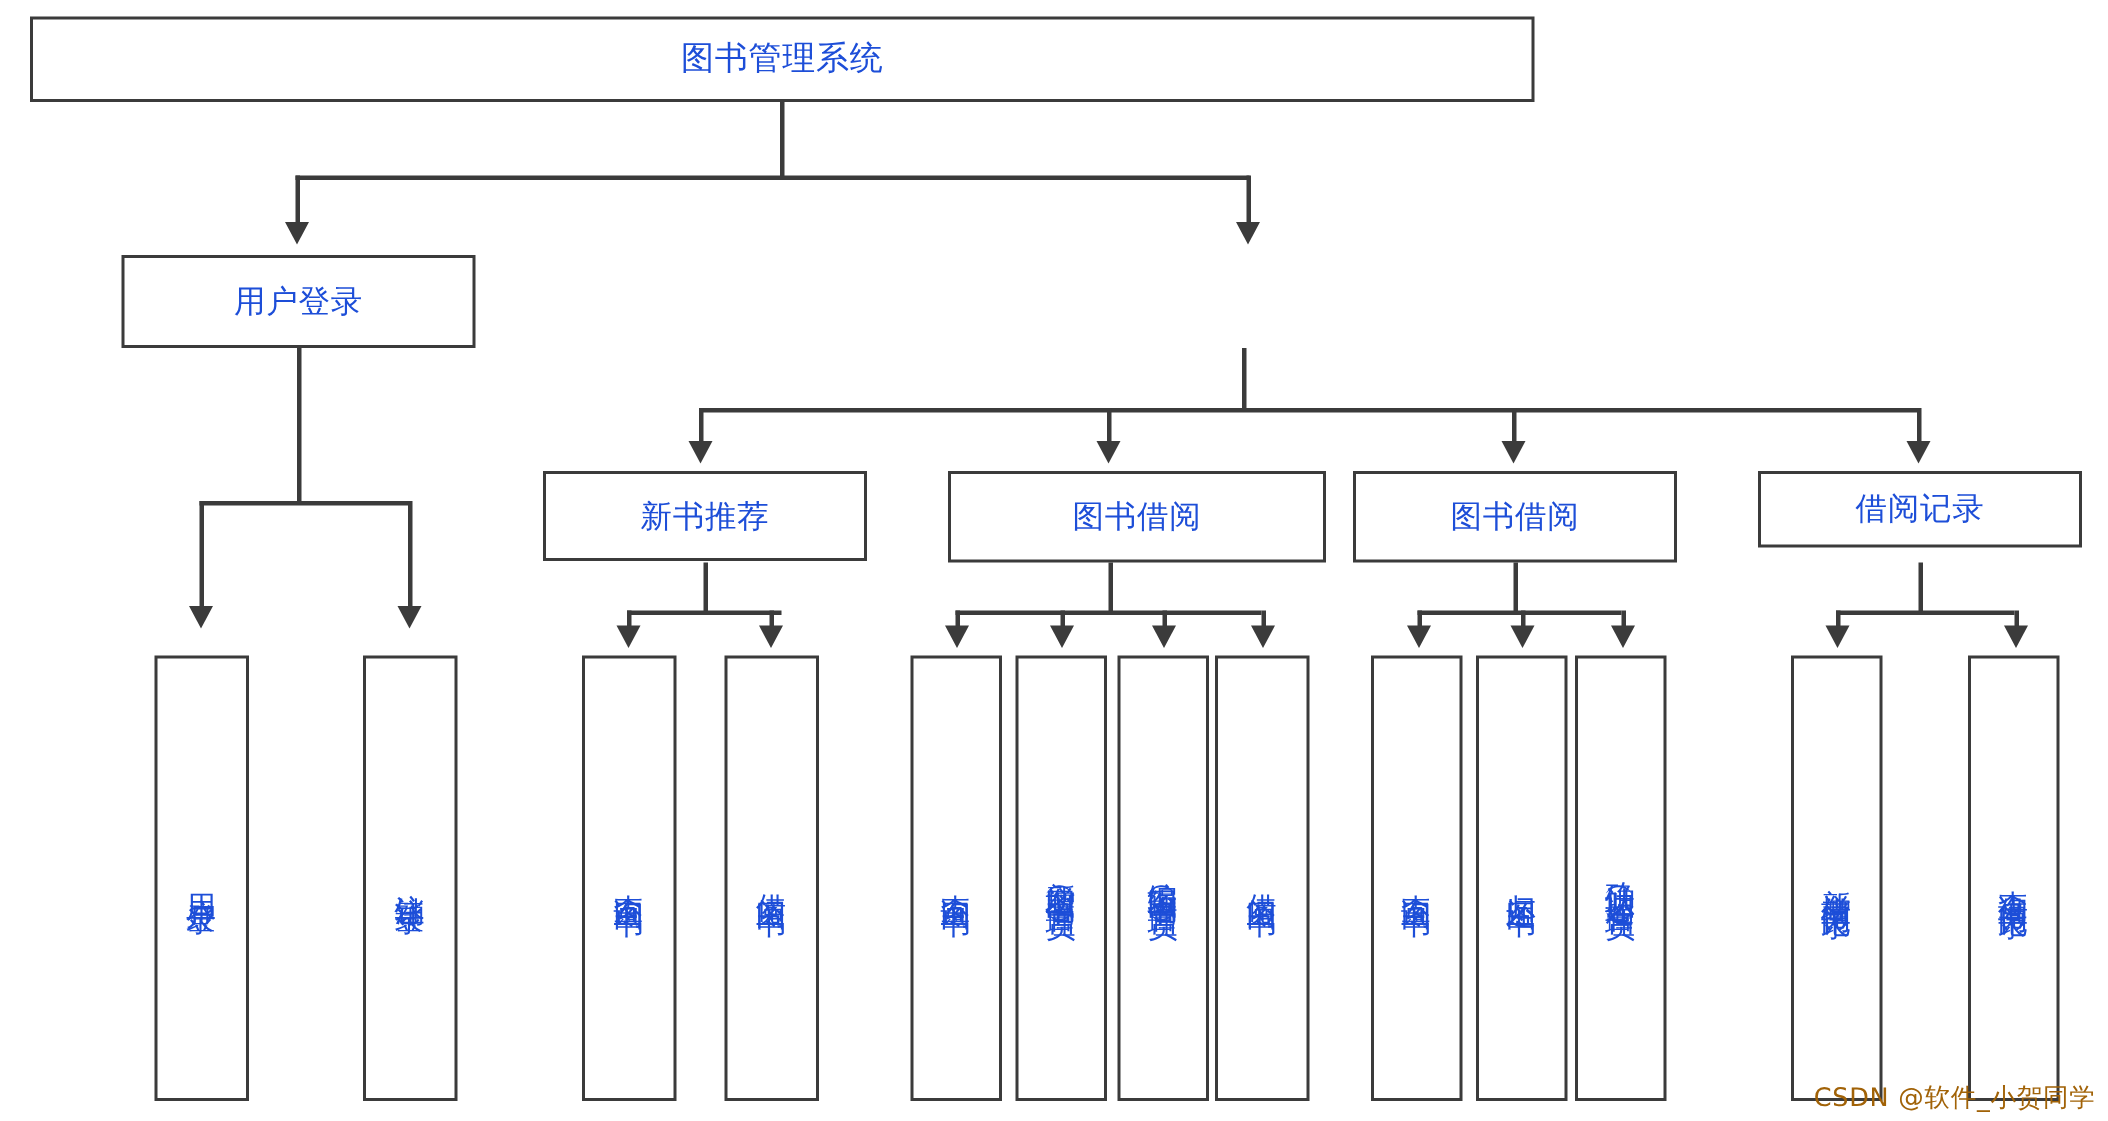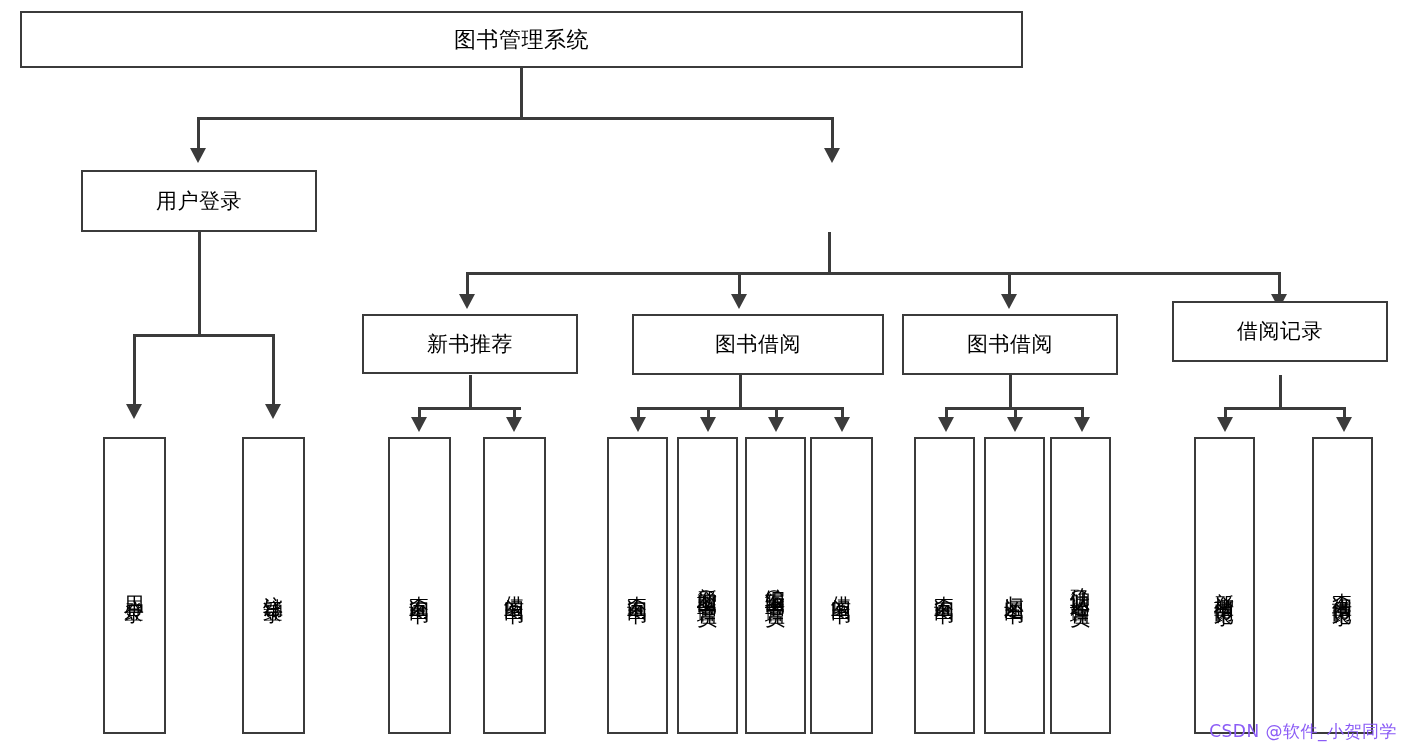--- a/index.html
+++ b/index.html
@@ -15,21 +15,21 @@
     overflow:hidden;
   }
   .node{
     position:absolute;
     box-sizing:border-box;
     background:#ffffff;
     border:2.5px solid #3b3b3b;
     display:flex;
     align-items:center;
     justify-content:center;
-    color:#000000;
+    color:#1d4ed8;
   }
   .node .label{
     display:block;
     text-align:center;
     line-height:1.18;
     white-space:nowrap;
   }
   
   .node.horiz .label{
     font-size:21px;
@@ -65,21 +65,21 @@
     width:0;height:0;
     border-left:8px solid transparent;
     border-right:8px solid transparent;
     border-top:15px solid #3b3b3b;
   }
   .watermark{
     position:absolute;
     right:8px;
     bottom:4px;
     font-size:17px;
-    color:#8b5cf6;
+    color:#a16207;
     letter-spacing:0.5px;
     white-space:nowrap;
     font-family:"DejaVu Sans","Liberation Sans",sans-serif;
     margin-left:44px;
   }
 </style>
 </head>
 <body>
 
 <div id="canvas">
@@ -119,21 +119,21 @@
 
   <div class="node horiz" style="left:362px; top:314px; width:216px; height:60px;">
     <span class="label">新书推荐</span>
   </div>
   <div class="node horiz" style="left:632px; top:314px; width:252px; height:61px;">
     <span class="label">图书借阅</span>
   </div>
   <div class="node horiz" style="left:902px; top:314px; width:216px; height:61px;">
     <span class="label">图书借阅</span>
   </div>
-  <div class="node horiz" style="left:1172px; top:301px; width:216px; height:61px;">
+  <div class="node horiz" style="left:1172px; top:314px; width:216px; height:51px;">
     <span class="label">借阅记录</span>
   </div>
 
   <div class="vline" style="left:469px; top:375px; height:34px;"></div>
   <div class="hline" style="left:418px; top:407px; width:103px;"></div>
   <div class="vline" style="left:418px; top:407px; height:12px;"></div>
   <div class="arrow" style="left:411px; top:417px;"></div>
   <div class="vline" style="left:513px; top:407px; height:12px;"></div>
   <div class="arrow" style="left:506px; top:417px;"></div>
 

